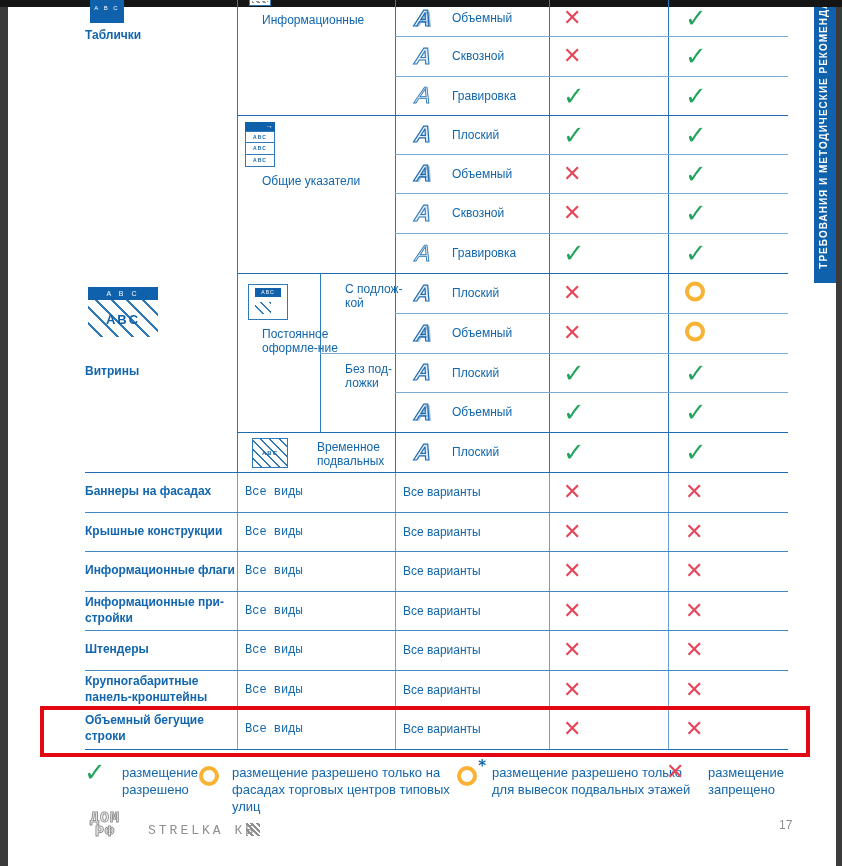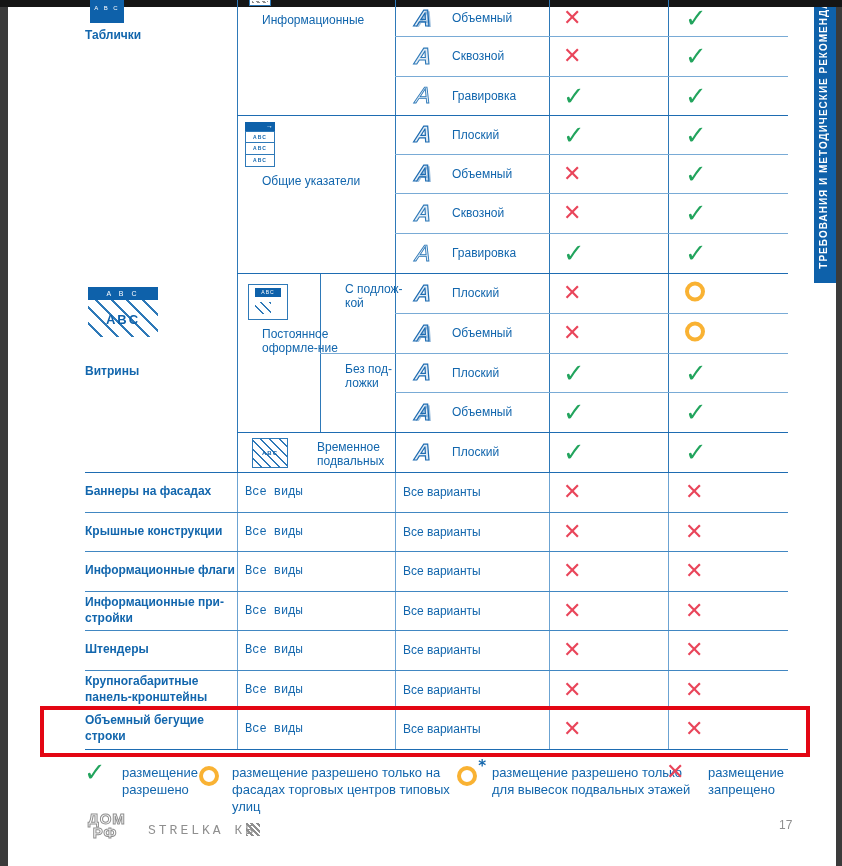--- a/index.html
+++ b/index.html
@@ -50,21 +50,21 @@
   .m1{left:168px;} .m2{left:290px;}
   .brow{left:85px;width:703px;display:flex;align-items:center;}
   .brow .bname{width:152px;font-weight:bold;font-size:12px;line-height:1.3;}
   .bcell{position:absolute;top:50%;transform:translateY(-50%);font-size:12px;}
   .bk{left:160px;font-family:Liberation Mono, monospace;} .bv{left:318px;} .bm1{left:478px;} .bm2{left:600px;}
   
   .hl-rect{left:40px;top:706px;width:770px;height:51px;border:4px solid #e30613;box-sizing:border-box;z-index:20;}
   
   .leg-text{font-size:13px;line-height:1.3;color:#1266ad;}
   .logo{font-weight:bold;line-height:0.95;text-align:center;letter-spacing:1px;
-        color:transparent;-webkit-text-stroke:1px #8f8f8f;font-size:15px;}
+        color:transparent;-webkit-text-stroke:1px #8f8f8f;font-size:15px;font-family:Liberation Mono, monospace;}
   .brand{font-family:"Liberation Mono","DejaVu Sans Mono",monospace;font-size:13px;letter-spacing:3px;color:#8f8f8f;}
   .pagenum{font-size:12px;color:#8f8f8f;}
 </style>
 </head>
 <body>
 
 <div class="canvas">
 
   
   <div class="abs topbar"></div>

